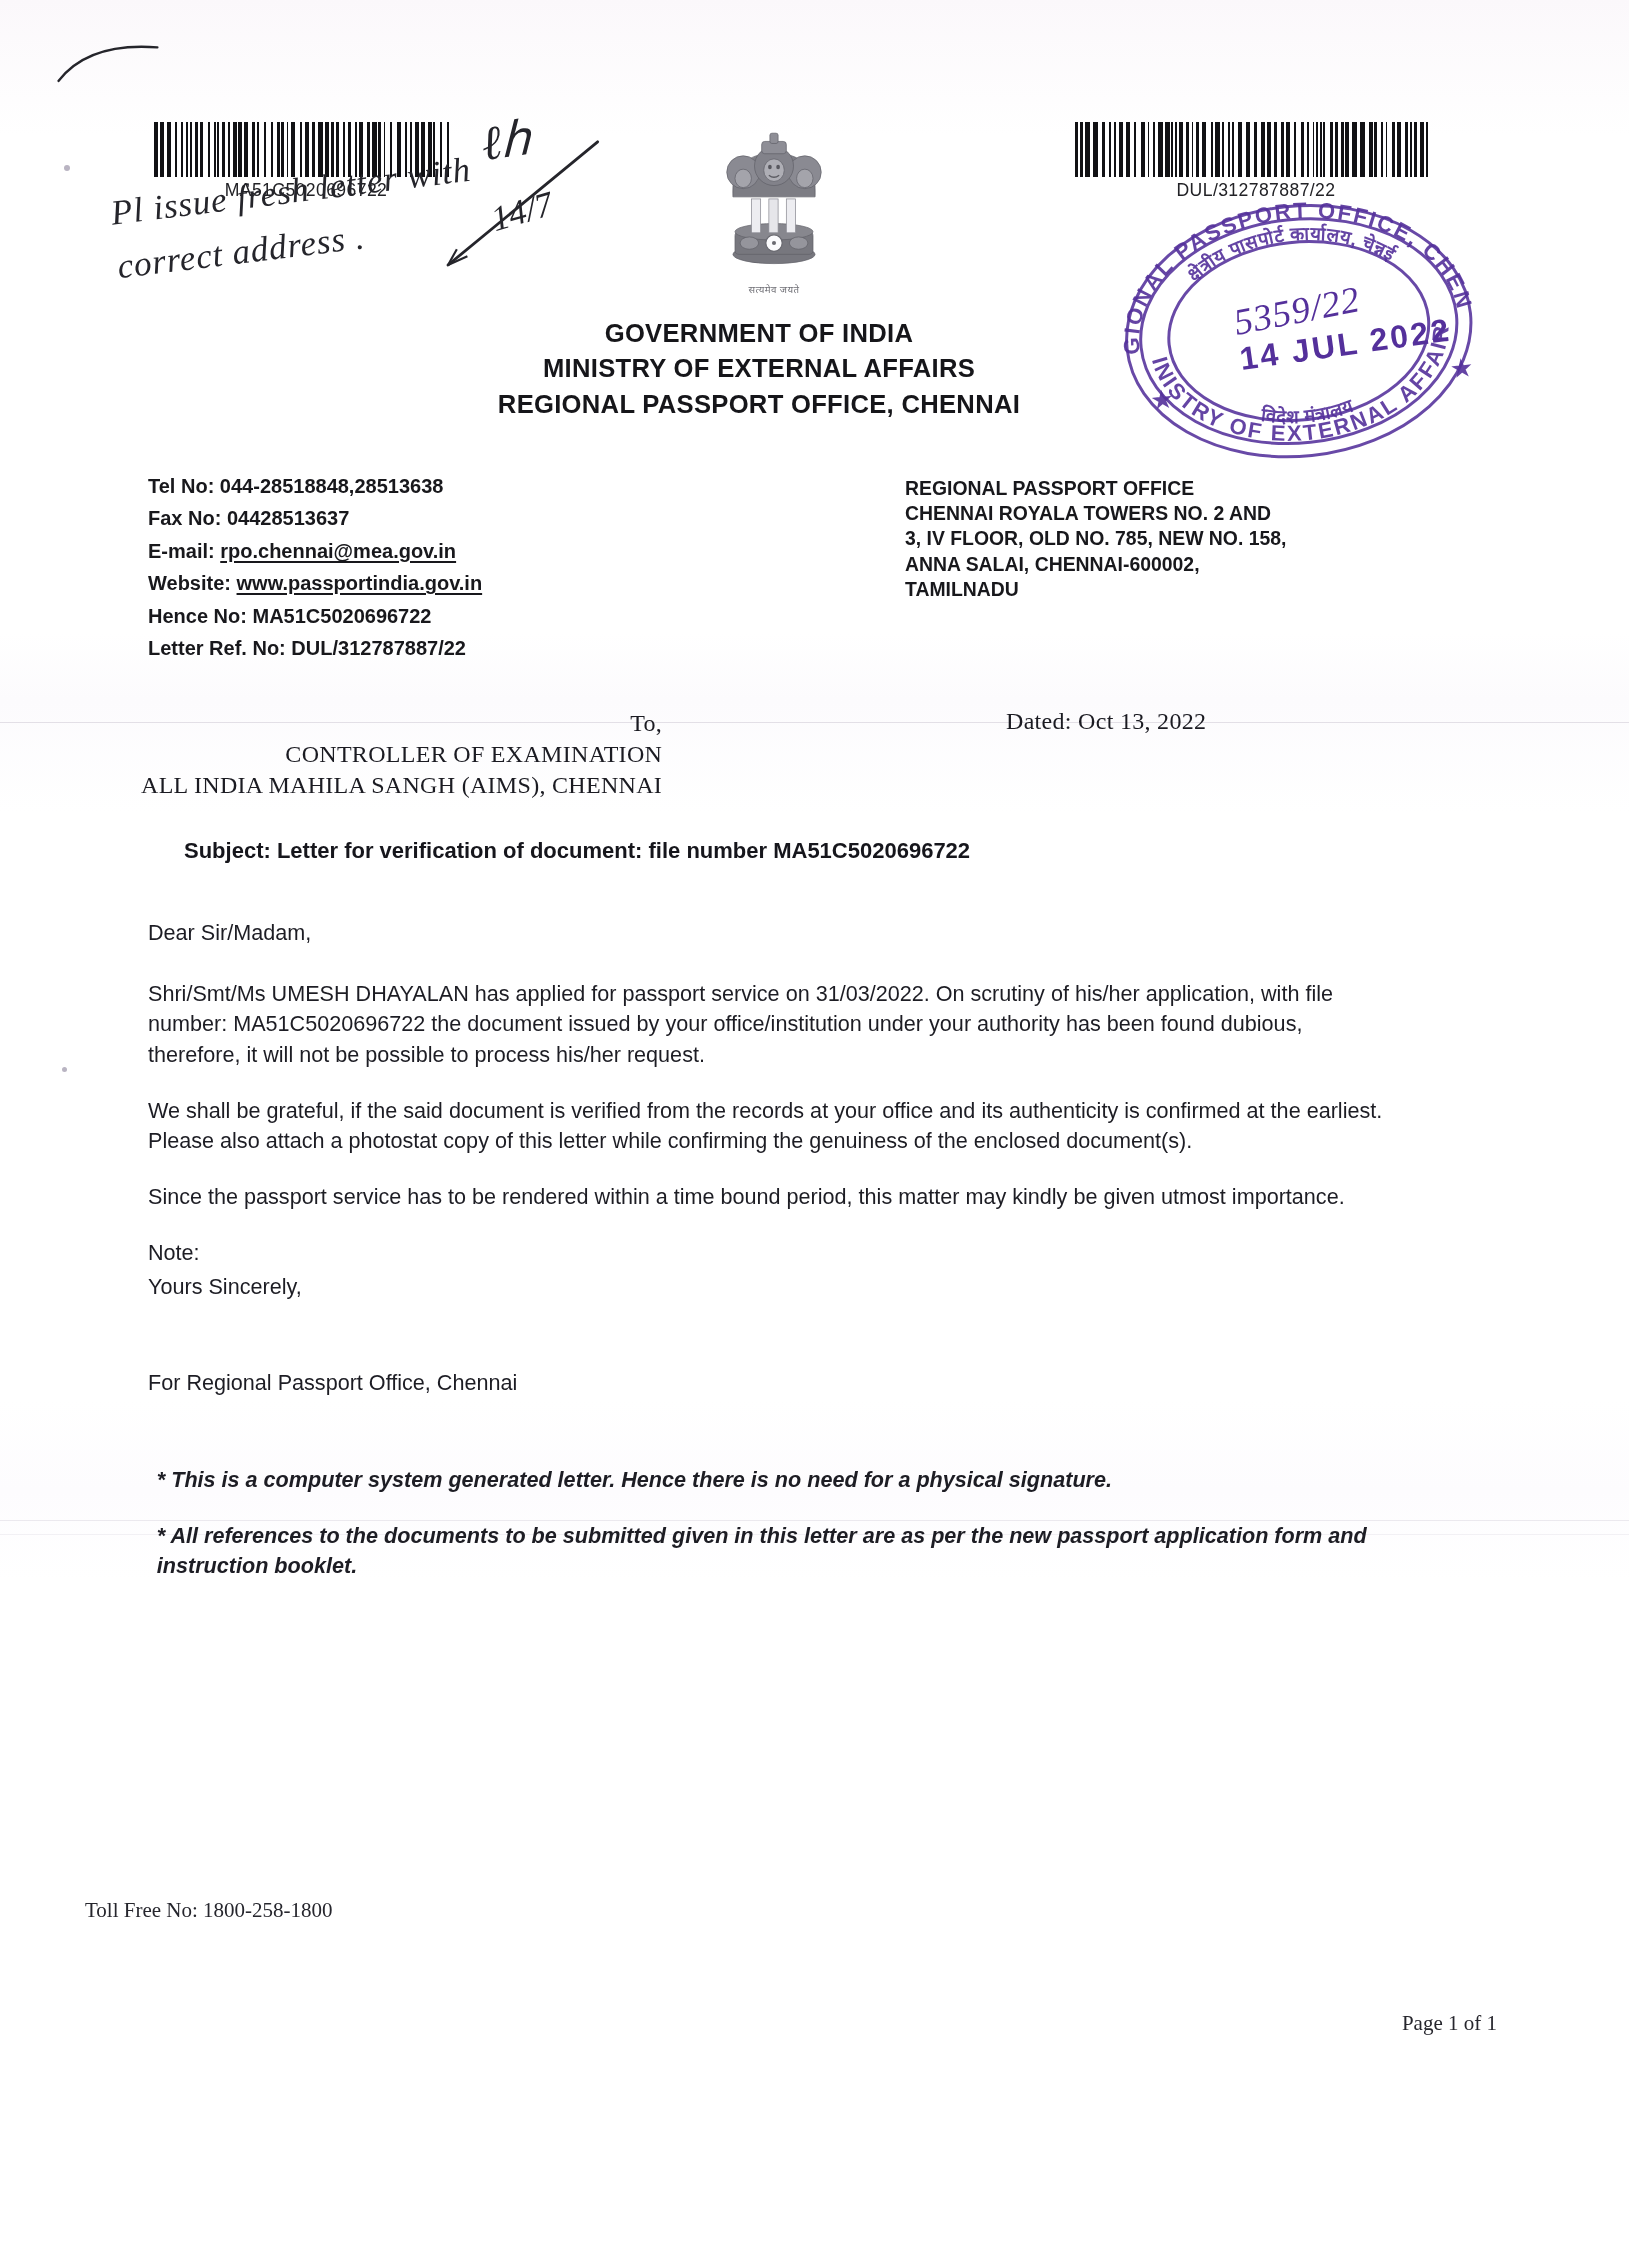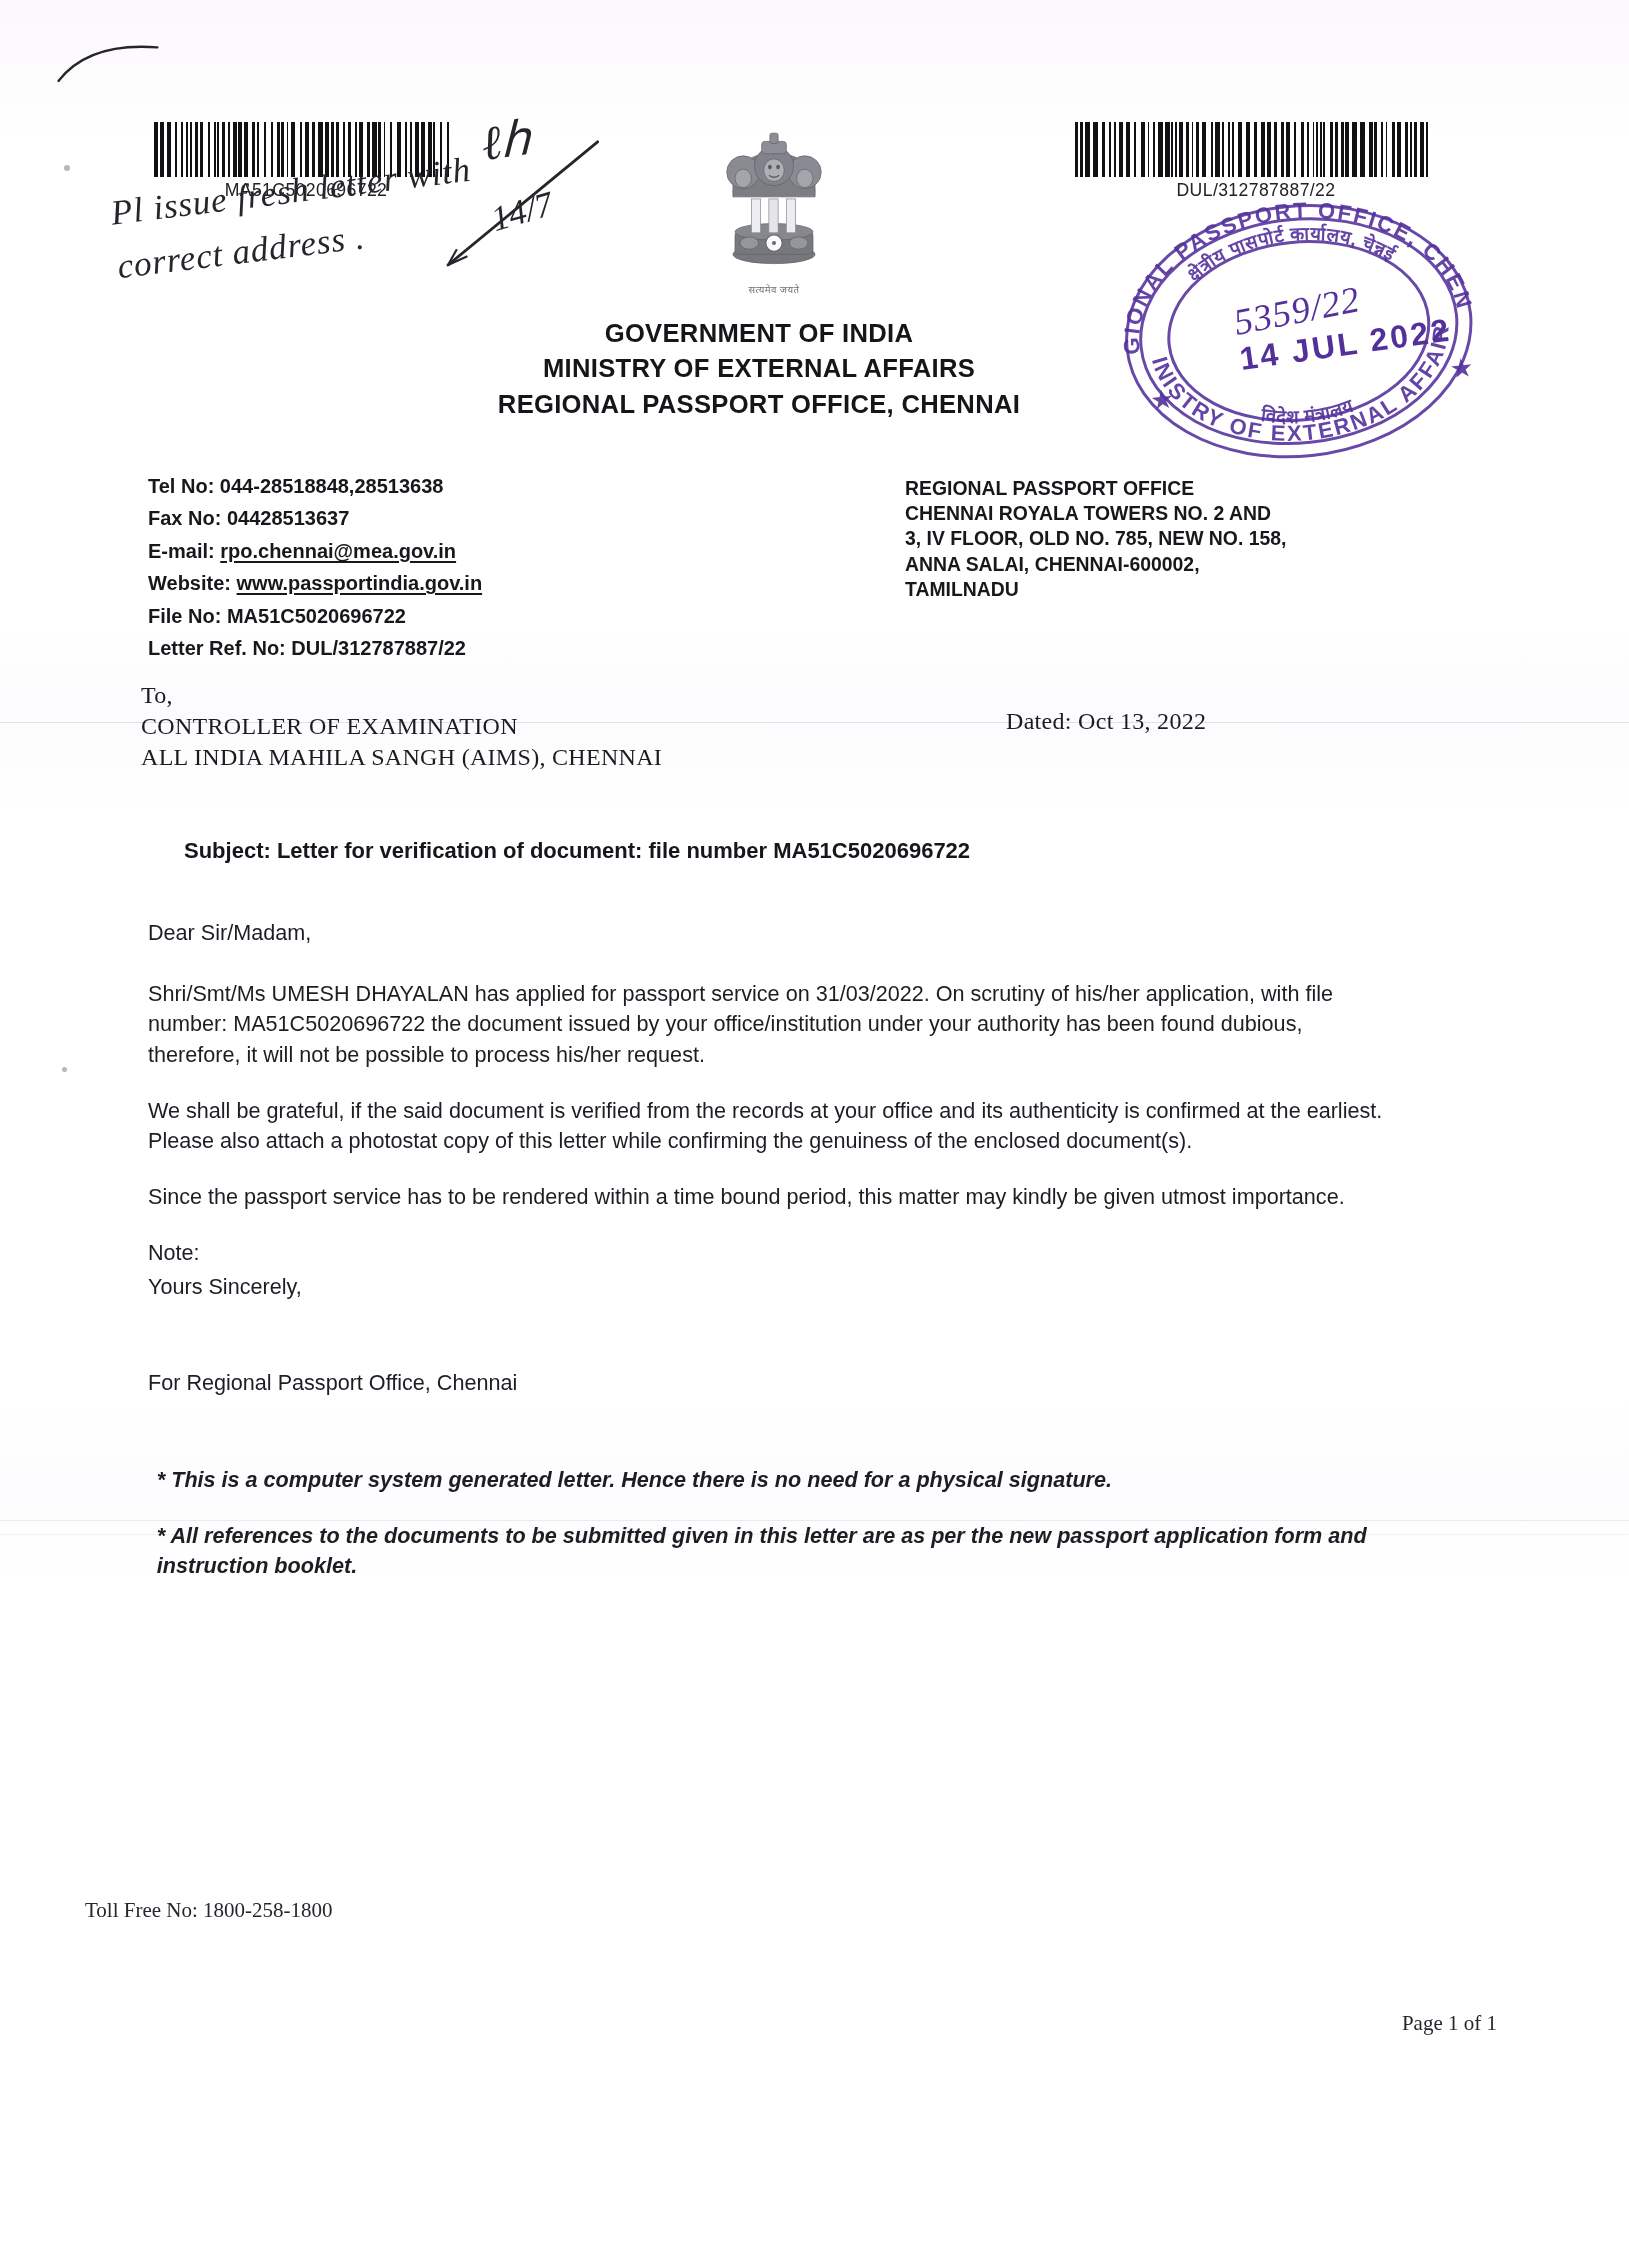--- a/index.html
+++ b/index.html
@@ -184,21 +184,22 @@
     left: 441px;
     top: 124px;
     width: 176px;
     height: 150px;
   }
 
   
   .to-block {
     position: absolute;
     left: 141px;
-    top: 680px;
+    top: 708px;
+    text-align: right;
   }
   .to-line {
     font-family: "Liberation Serif", serif;
     font-size: 24px;
     color: #1b1b22;
     line-height: 1.30;
     letter-spacing: 0.3px;
   }
   .dated {
     position: absolute;
@@ -613,21 +614,21 @@
     </div>
     <div class="contact-line">
       <span>E-mail:</span>
       <span class="ul">rpo.chennai@mea.gov.in</span>
     </div>
     <div class="contact-line">
       <span>Website:</span>
       <span class="ul">www.passportindia.gov.in</span>
     </div>
     <div class="contact-line">
-      <span>File No:</span>
+      <span>Hence No:</span>
       <span>MA51C5020696722</span>
     </div>
     <div class="contact-line">
       <span>Letter Ref. No:</span>
       <span>DUL/312787887/22</span>
     </div>
   </div>
 
   <div class="addr-block">
     <div class="addr-line">REGIONAL PASSPORT OFFICE</div>

